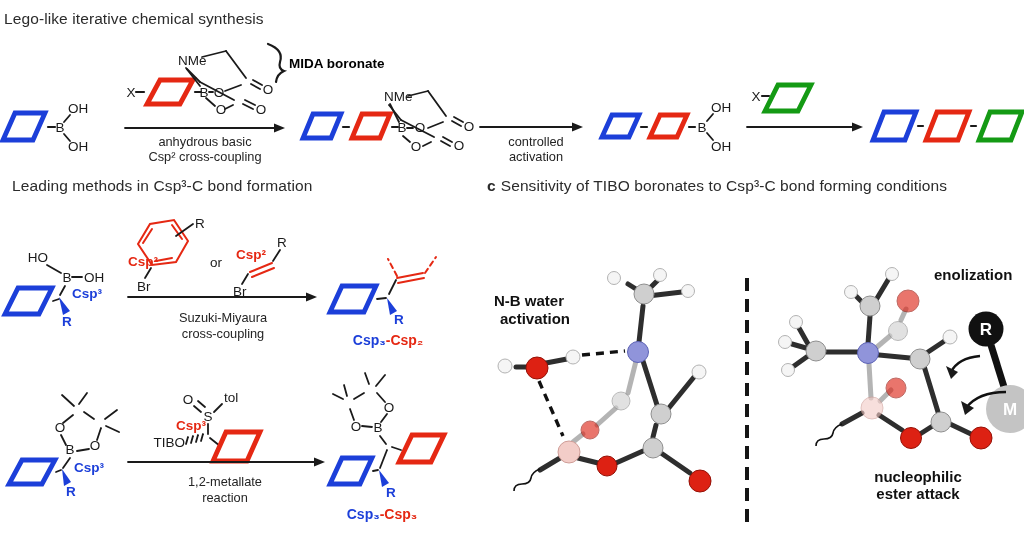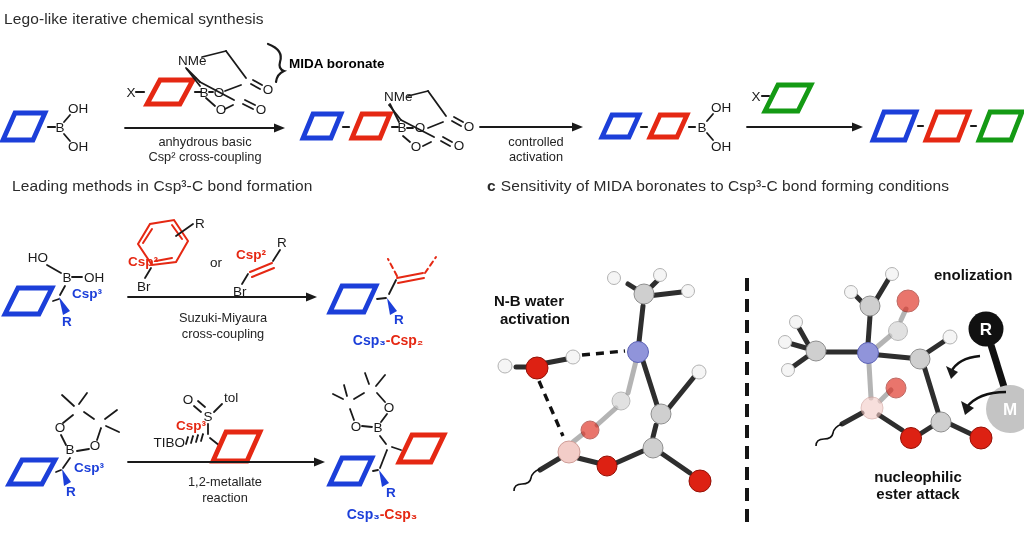--- a/index.html
+++ b/index.html
@@ -311,21 +311,21 @@
     <polygon class="blk" points="86,75 118,75 105,102 73,102" stroke="#e52813"></polygon>
     <polygon points="53,110 63,123 56,127" fill="#1c3fd9"></polygon>
     <text class="at mid" x="30" y="71">O</text>
     <text class="at mid" x="63" y="52">O</text>
     <text class="at mid" x="52" y="72">B</text>
     <text class="lbl" x="60" y="137" fill="#1c3fd9">R</text>
     <text class="lbl mid" x="56" y="159" style="font-size:14px;"><tspan fill="#1c3fd9">Csp₃</tspan><tspan fill="#e52813">-</tspan><tspan fill="#e52813">Csp₃</tspan></text>
   </svg>
 
   <div class="abs ptitle" style="left:487px;top:177px;">
-    <b>c</b><span>Sensitivity of MIDA boronates to Csp³-C bond forming conditions</span>
+    <b>c</b><span>Sensitivity of TIBO boronates to Csp³-C bond forming conditions</span>
   </div>
 
   <svg class="abs" style="left:478px;top:262px;" width="272" height="274">
     <text class="cap" x="16" y="44">N-B water</text>
     <text class="cap" x="22" y="62">activation</text>
     <g>
       <line class="stickf" x1="150" y1="131" x2="158" y2="99"></line>
       <line class="stickf" x1="138" y1="146" x2="119" y2="163"></line>
       <line class="stickf" x1="95" y1="180" x2="105" y2="172"></line>
       <circle class="aC fade" cx="143" cy="139" r="9"></circle>

